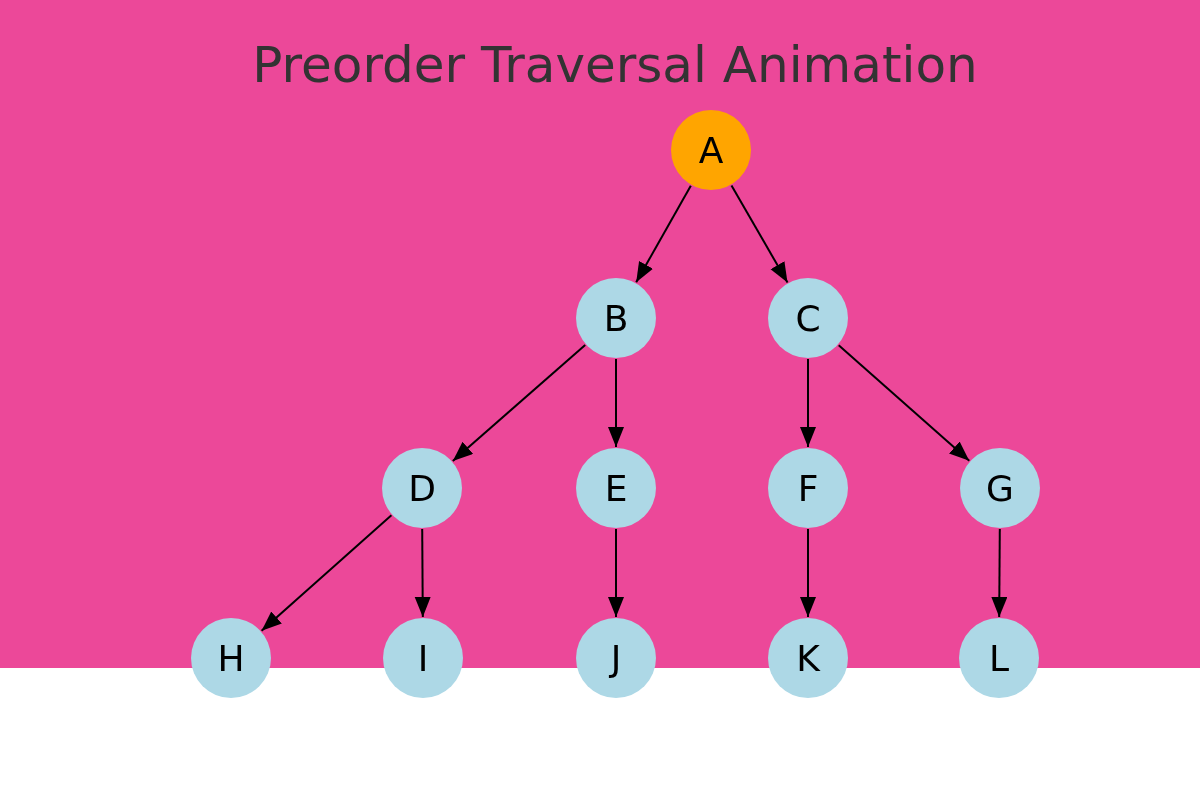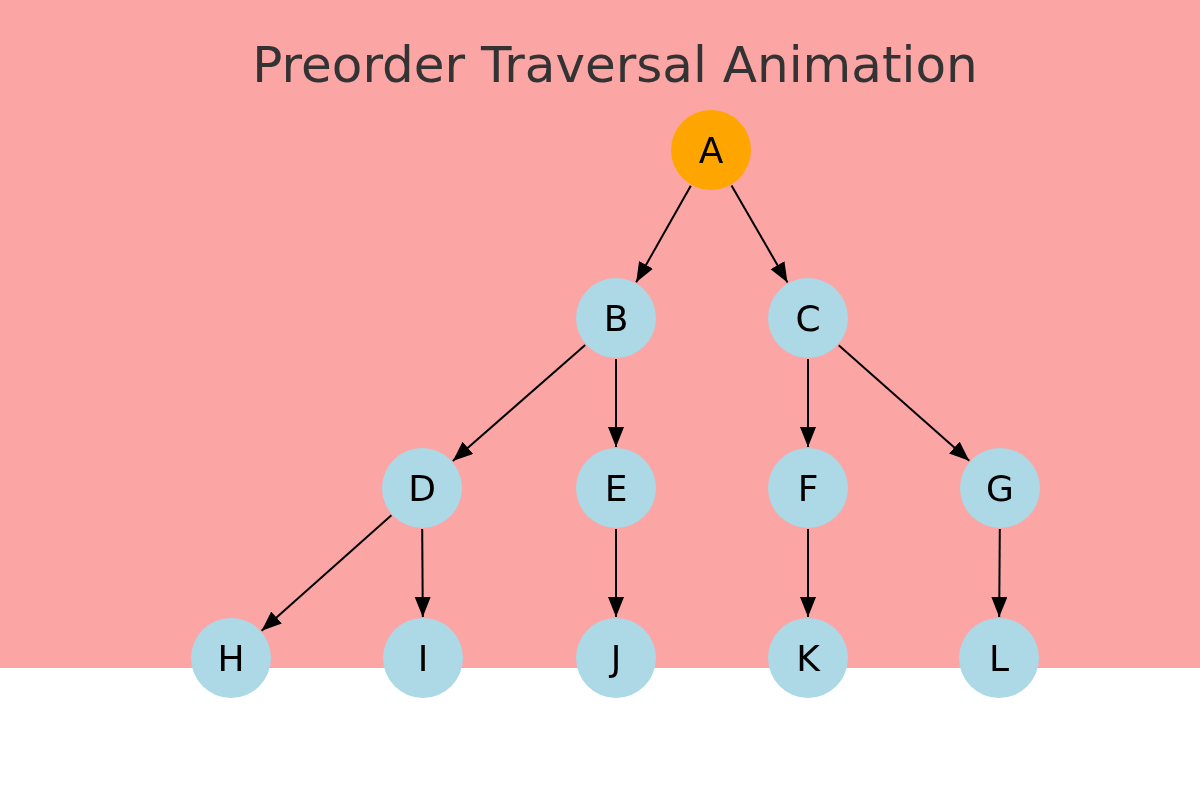--- a/index.html
+++ b/index.html
@@ -8,21 +8,21 @@
     width: 1200px;
     height: 800px;
     background: #ffffff;
     overflow: hidden;
     font-family: "DejaVu Sans", sans-serif;
   }
   .figure {
     position: relative;
     width: 1200px;
     height: 668px;
-    background: #fca5a5;
+    background: #ec4899;
   }
   svg text {
     font-family: "DejaVu Sans", sans-serif;
   }
   .figure-title {
     font-weight: 400;
   }
   .node-label {
     pointer-events: none;
   }

